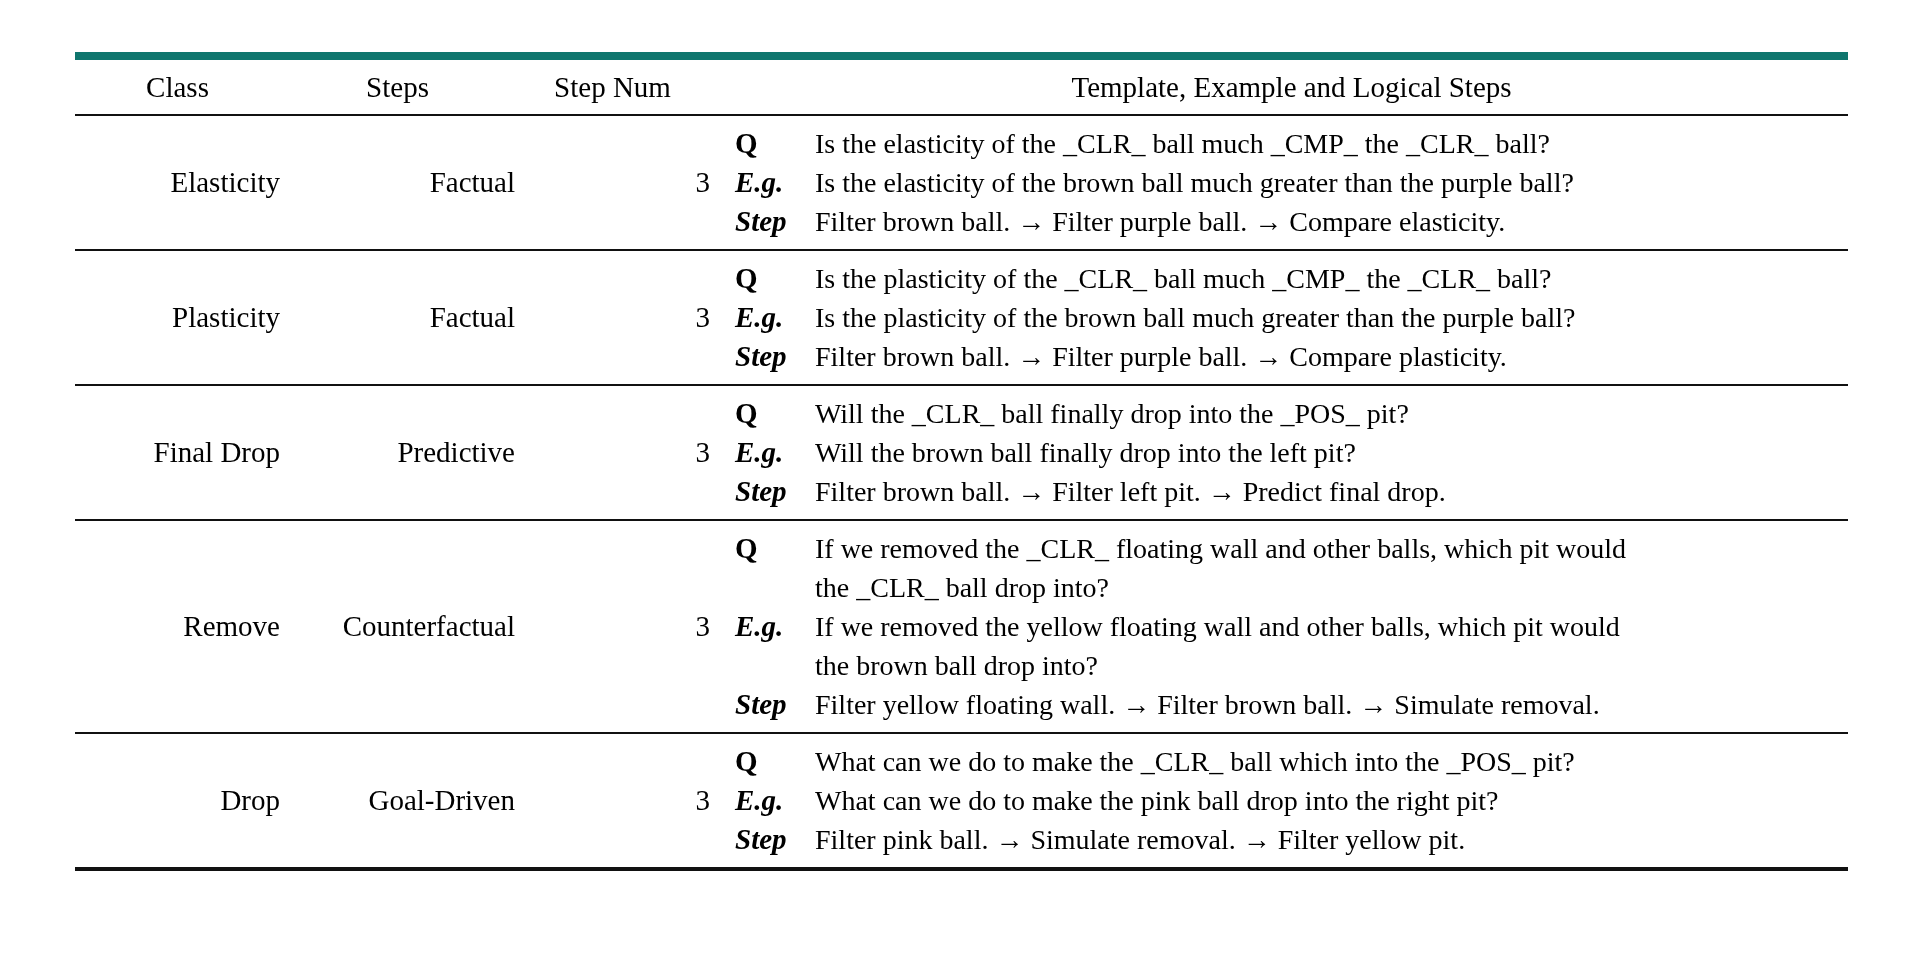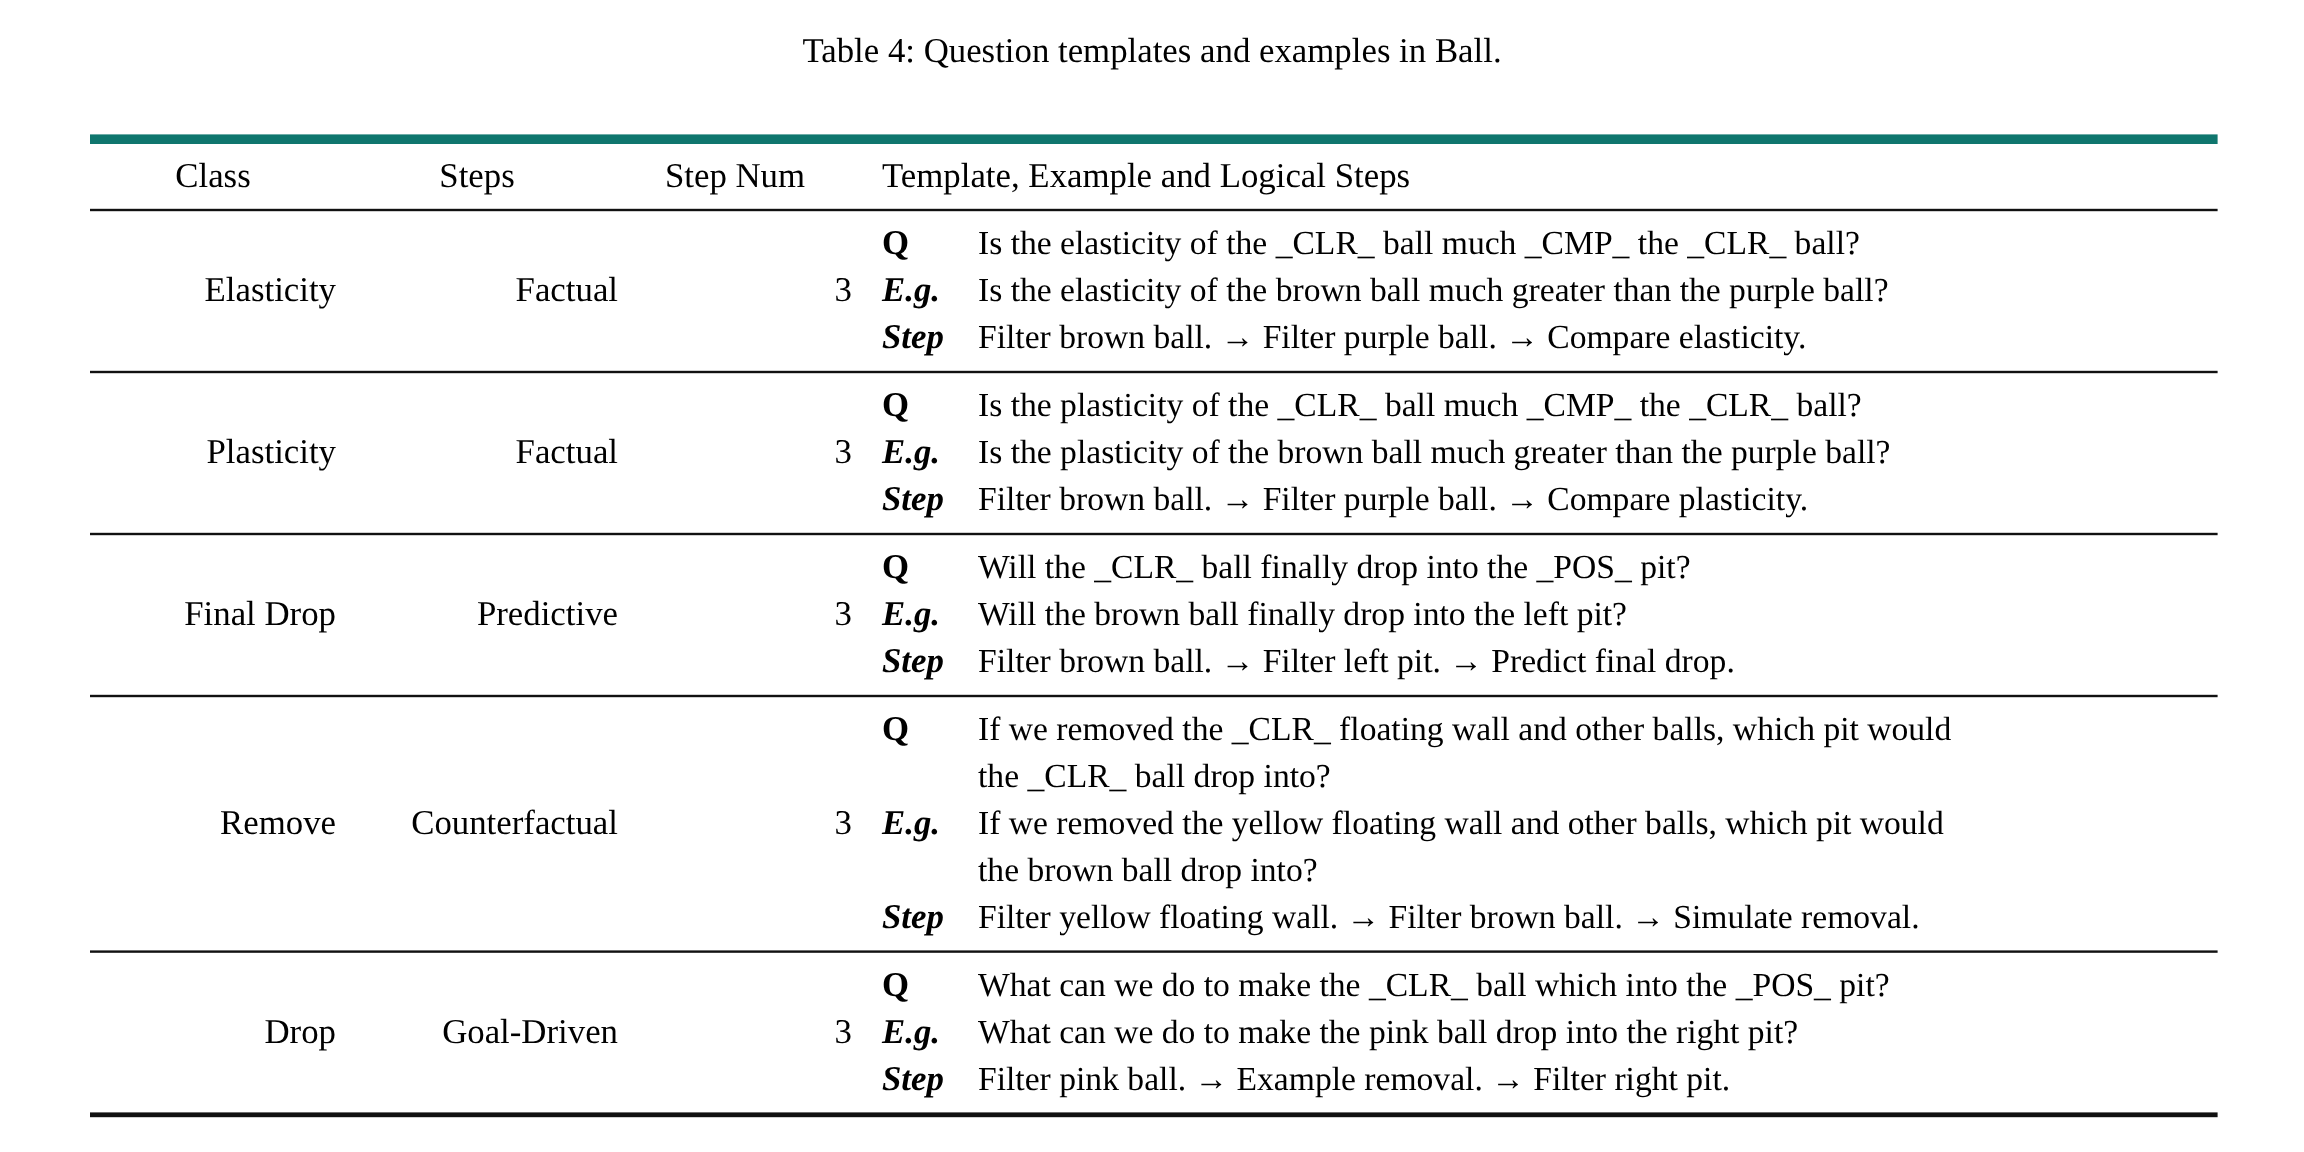--- a/index.html
+++ b/index.html
@@ -45,21 +45,21 @@
   }
   th {
     font-weight: normal;
     font-size: 29px;
     height: 54px;
     text-align: center;
     vertical-align: middle;
     padding: 0;
   }
   th.left {
-    text-align: left;
+    text-align: center;
     padding-left: 25px;
   }
   td.center-cell {
     text-align: right;
     vertical-align: middle;
     font-size: 29px;
     padding: 0;
   }
   td.template-cell {
     vertical-align: middle;
@@ -83,21 +83,20 @@
     font-size: 28px;
     line-height: 39px;
     white-space: pre-line;
   }
 </style>
 </head>
 <body>
 
 <div class="page">
 
-  <div class="caption">Table 4: Question templates and examples in Ball.</div>
 
   <table class="qtable">
     <colgroup>
       <col class="col-class">
       <col class="col-type">
       <col class="col-step">
       <col class="col-tmpl">
     </colgroup>
     <thead>
       <tr>
@@ -208,20 +207,20 @@
     <span class="entry-text">What can we do to make the _CLR_ ball which into the _POS_ pit?</span>
   </div>
 
   <div class="entry">
     <span class="entry-label italic">E.g.</span>
     <span class="entry-text">What can we do to make the pink ball drop into the right pit?</span>
   </div>
 
   <div class="entry">
     <span class="entry-label italic">Step</span>
-    <span class="entry-text">Filter pink ball. → Example removal. → Filter right pit.</span>
+    <span class="entry-text">Filter pink ball. → Simulate removal. → Filter yellow pit.</span>
   </div>
 </td>
   </tr>
 </tbody>
   </table>
 
 </div>
 
 </body></html>

